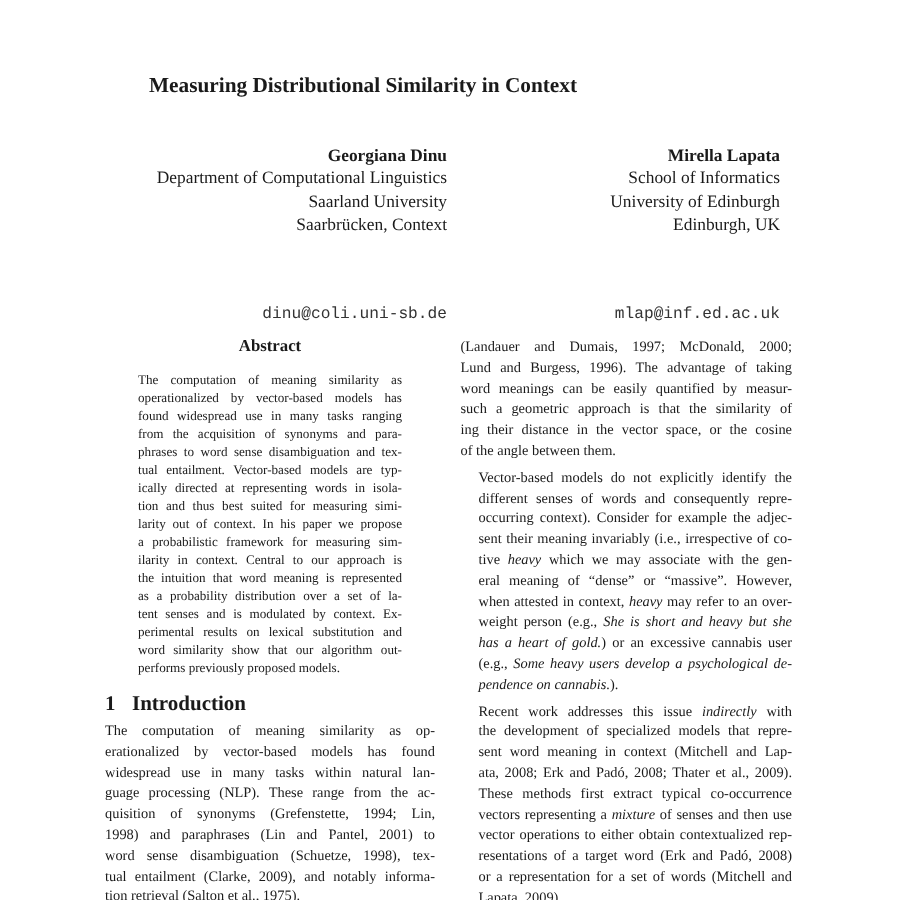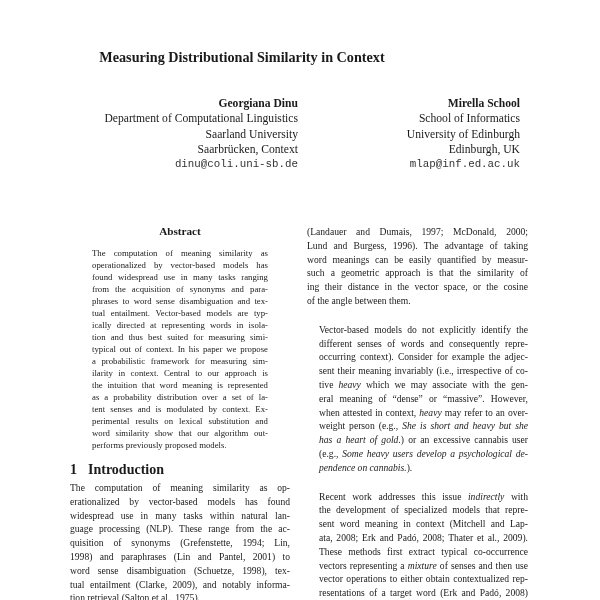--- a/index.html
+++ b/index.html
@@ -2,70 +2,70 @@
 <html><head>
 <meta charset="utf-8">
 <style>
   html, body { margin: 0; padding: 0; background: #ffffff; }
   body { width: 600px; height: 600px; overflow: hidden; position: relative;
          font-family: "Liberation Serif", "DejaVu Serif", serif; color: #1a1a1a; }
   .title { position: absolute; top: 49px; left: 0; width: 484px; text-align: center;
            font-weight: bold; font-size: 14.2px; }
   .author { position: absolute; top: 96px; text-align: right; font-size: 11.6px; line-height: 15.3px; }
   .author .name { font-weight: bold; }
-  .author .email { font-family: "Liberation Mono", "DejaVu Sans Mono", monospace; font-size: 10.8px; color: #333; }
+  .author .email { font-family: "Liberation Mono", "DejaVu Sans Mono", monospace; font-size: 10.8px; color: #333; margin-top: 46px; }
   #author1 { left: 98px; width: 200px; }
   #author2 { left: 320px; width: 200px; }
   .abs-head { position: absolute; top: 225px; left: 92px; width: 176px; text-align: center;
               font-weight: bold; font-size: 11.2px; }
   .abs-body { position: absolute; top: 247px; left: 92px; width: 176px; font-size: 8.75px;
               line-height: 12px; text-align: justify; }
   .sec-head { position: absolute; top: 462px; left: 70px; font-weight: bold; font-size: 14px; }
   .sec-head .num { display: inline-block; width: 18px; }
   .col { position: absolute; font-size: 9.6px; line-height: 13.8px; text-align: justify; }
   #left-body { top: 481px; left: 70px; width: 220px; }
   #right-body { top: 225px; left: 307px; width: 221px; }
   .col p { margin: 0; }
-  .col p.indent { text-indent: 12px; margin-top: 15px; }
+  .col p.indent { text-indent: 12px; margin-top: 4px; }
   .ln { display: block; text-align: justify; text-align-last: justify; white-space: nowrap; }
   .ln.last { text-align-last: left; }
   em { font-style: italic; }
 </style>
 </head>
 <body>
 
 <div class="title">Measuring Distributional Similarity in Context</div>
 
 <div class="author" id="author1">
   <div class="name">Georgiana Dinu</div>
   <div>Department of Computational Linguistics</div>
   <div>Saarland University</div>
   <div>Saarbrücken, Context</div>
   <div class="email">dinu@coli.uni-sb.de</div>
 </div>
 
 <div class="author" id="author2">
-  <div class="name">Mirella School</div>
+  <div class="name">Mirella Lapata</div>
   <div>School of Informatics</div>
   <div>University of Edinburgh</div>
   <div>Edinburgh, UK</div>
   <div class="email">mlap@inf.ed.ac.uk</div>
 </div>
 
 <div class="abs-head">Abstract</div>
 <div class="abs-body" id="abstract-body">
     <span class="ln">The computation of meaning similarity as</span>
     <span class="ln">operationalized by vector-based models has</span>
     <span class="ln">found widespread use in many tasks ranging</span>
     <span class="ln">from the acquisition of synonyms and para-</span>
     <span class="ln">phrases to word sense disambiguation and tex-</span>
     <span class="ln">tual entailment. Vector-based models are typ-</span>
     <span class="ln">ically directed at representing words in isola-</span>
     <span class="ln">tion and thus best suited for measuring simi-</span>
-    <span class="ln">typical out of context. In his paper we propose</span>
+    <span class="ln">larity out of context. In his paper we propose</span>
     <span class="ln">a probabilistic framework for measuring sim-</span>
     <span class="ln">ilarity in context. Central to our approach is</span>
     <span class="ln">the intuition that word meaning is represented</span>
     <span class="ln">as a probability distribution over a set of la-</span>
     <span class="ln">tent senses and is modulated by context. Ex-</span>
     <span class="ln">perimental results on lexical substitution and</span>
     <span class="ln">word similarity show that our algorithm out-</span>
     <span class="ln last">performs previously proposed models.</span>
   </div>
 

